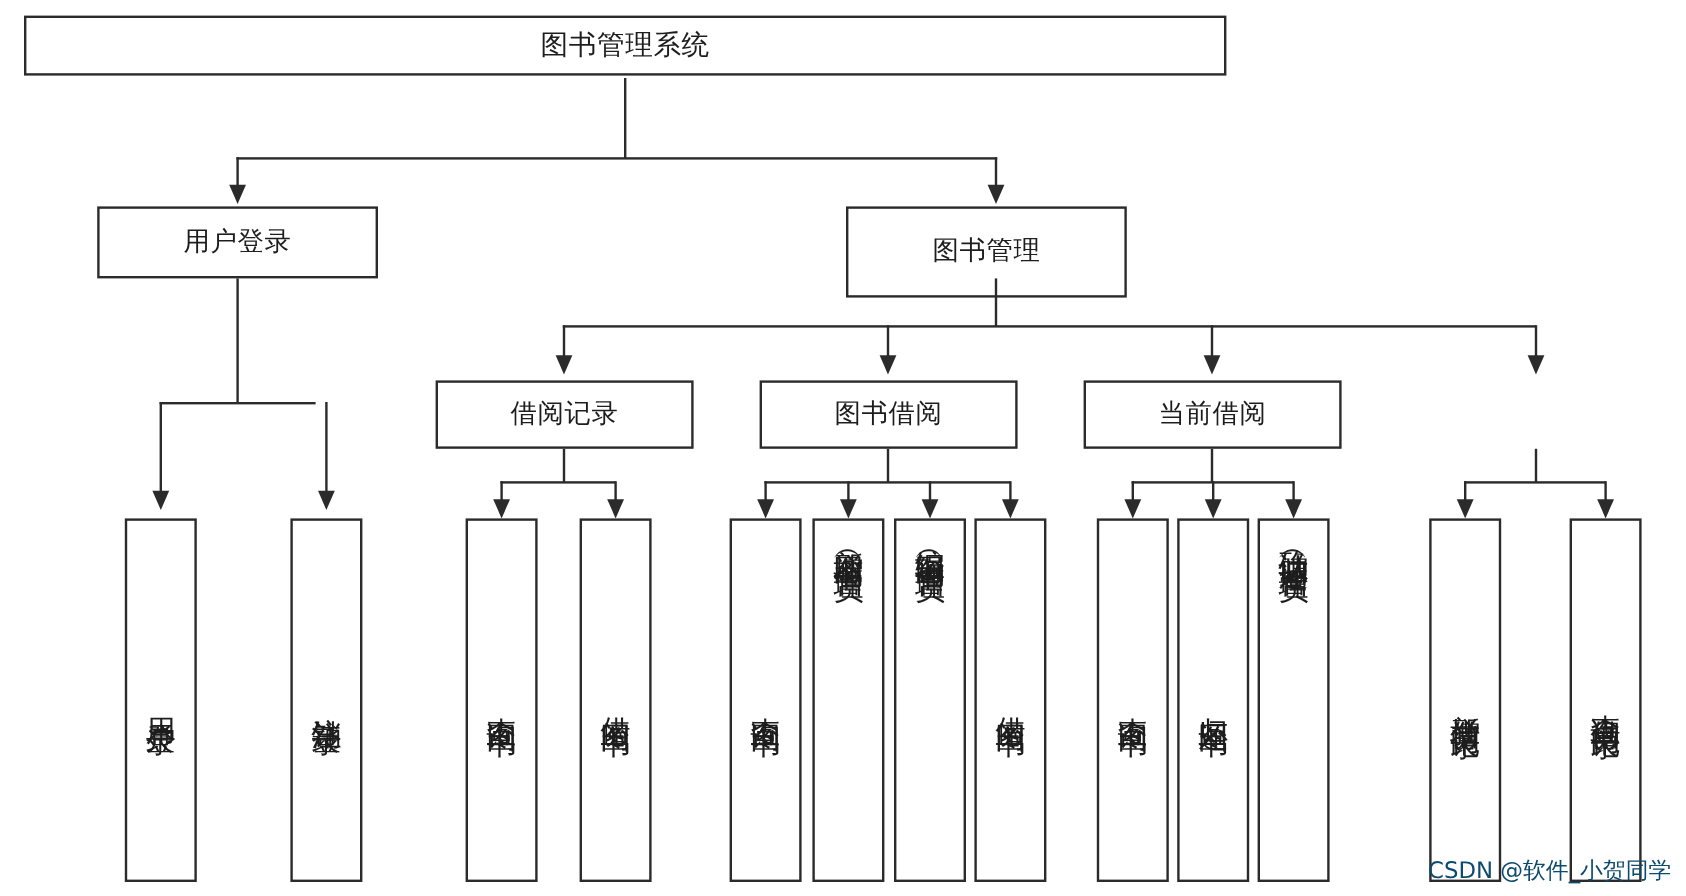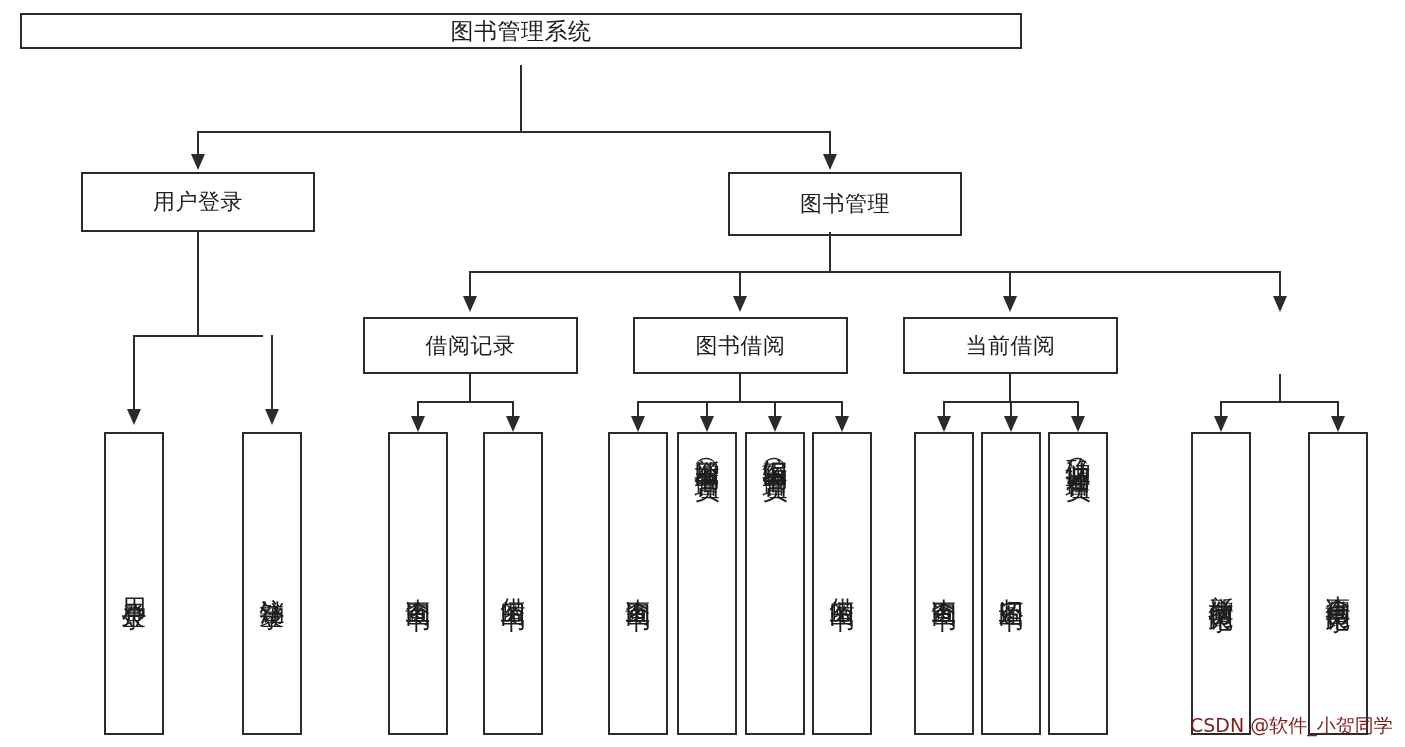--- a/index.html
+++ b/index.html
@@ -66,46 +66,46 @@
   .arrow {
     position: absolute;
     width: 0;
     height: 0;
     border-left: 7px solid transparent;
     border-right: 7px solid transparent;
     border-top: 16px solid #2b2b2b;
   }
   .watermark {
     position: absolute;
-    color: #7f1d1d;
+    color: #0c4a6e;
     font-size: 19px;
     white-space: nowrap;
     user-select: none;
   }
 </style>
 </head>
 <body>
 
 <div id="canvas">
 
-  <div class="node horiz root" style="left:20px; top:13px; width:1002px; height:36px;">
+  <div class="node horiz root" style="left:20px; top:13px; width:1002px; height:50px;">
     <span class="label">图书管理系统</span>
   </div>
 
   <div class="vline" style="left:520px; top:65px; height:67px;"></div>
   <div class="hline" style="left:197px; top:131px; width:634px;"></div>
   <div class="vline" style="left:197px; top:131px; height:25px;"></div>
   <div class="arrow" style="left:191px; top:154px;"></div>
   <div class="vline" style="left:829px; top:131px; height:25px;"></div>
   <div class="arrow" style="left:823px; top:154px;"></div>
 
   <div class="node horiz" style="left:81px; top:172px; width:234px; height:60px;">
     <span class="label">用户登录</span>
   </div>
-  <div class="node horiz" style="left:728px; top:172px; width:234px; height:64px;">
+  <div class="node horiz" style="left:705px; top:172px; width:234px; height:76px;">
     <span class="label">图书管理</span>
   </div>
 
   <div class="vline" style="left:197px; top:232px; height:104px;"></div>
   <div class="hline" style="left:133px; top:335px; width:130px;"></div>
   <div class="vline" style="left:133px; top:335px; height:75px;"></div>
   <div class="arrow" style="left:127px; top:409px;"></div>
   <div class="vline" style="left:271px; top:335px; height:75px;"></div>
   <div class="arrow" style="left:265px; top:409px;"></div>
 

